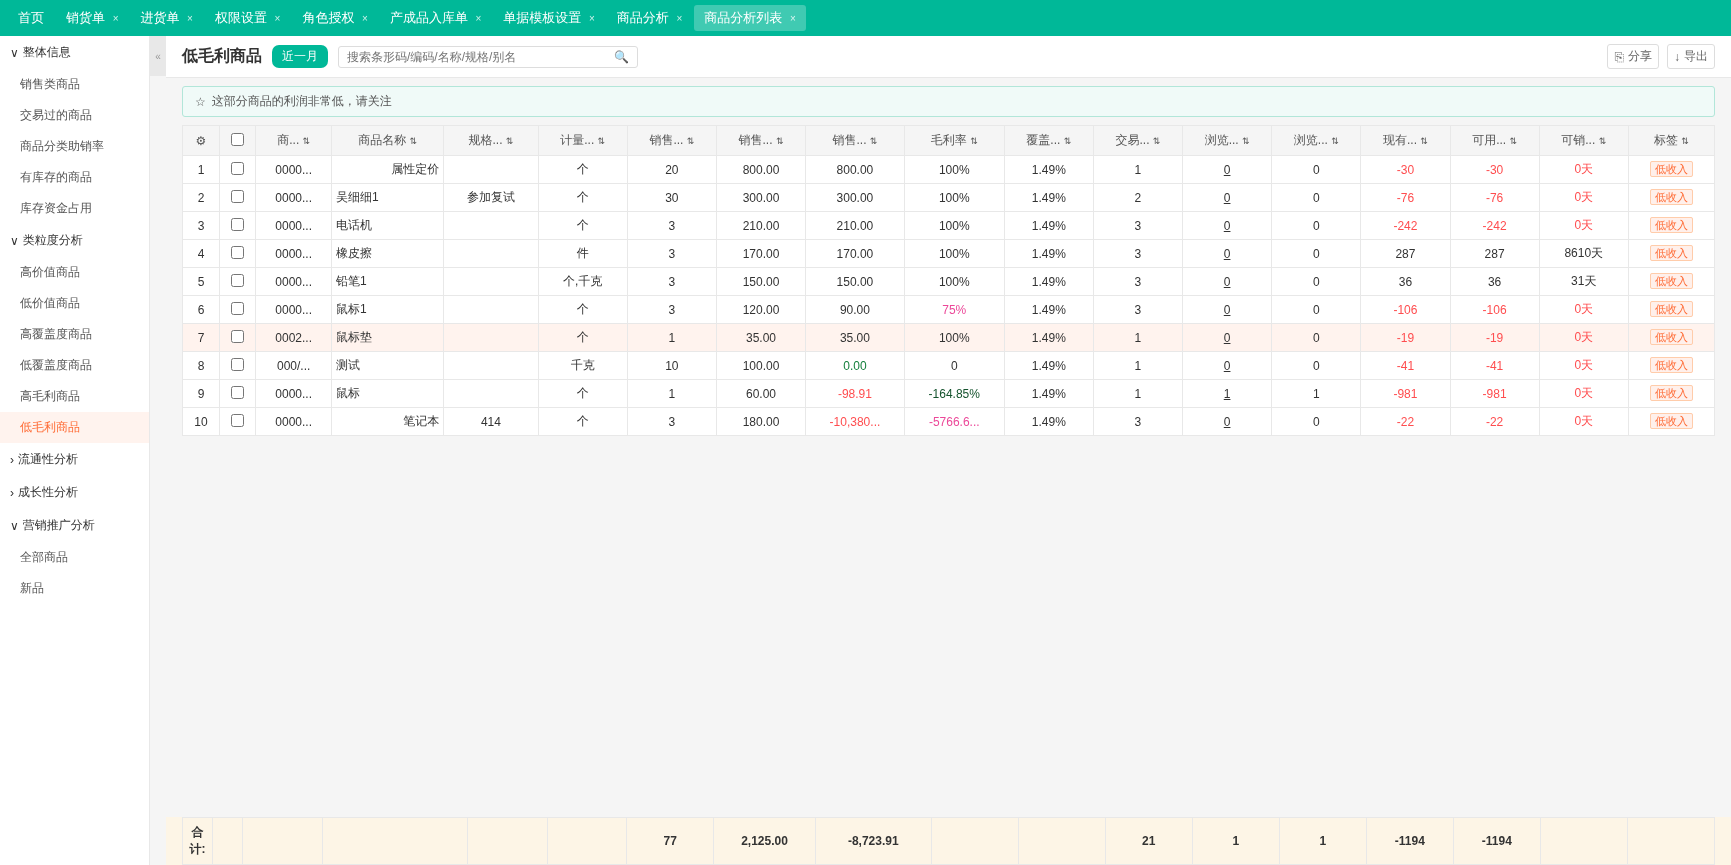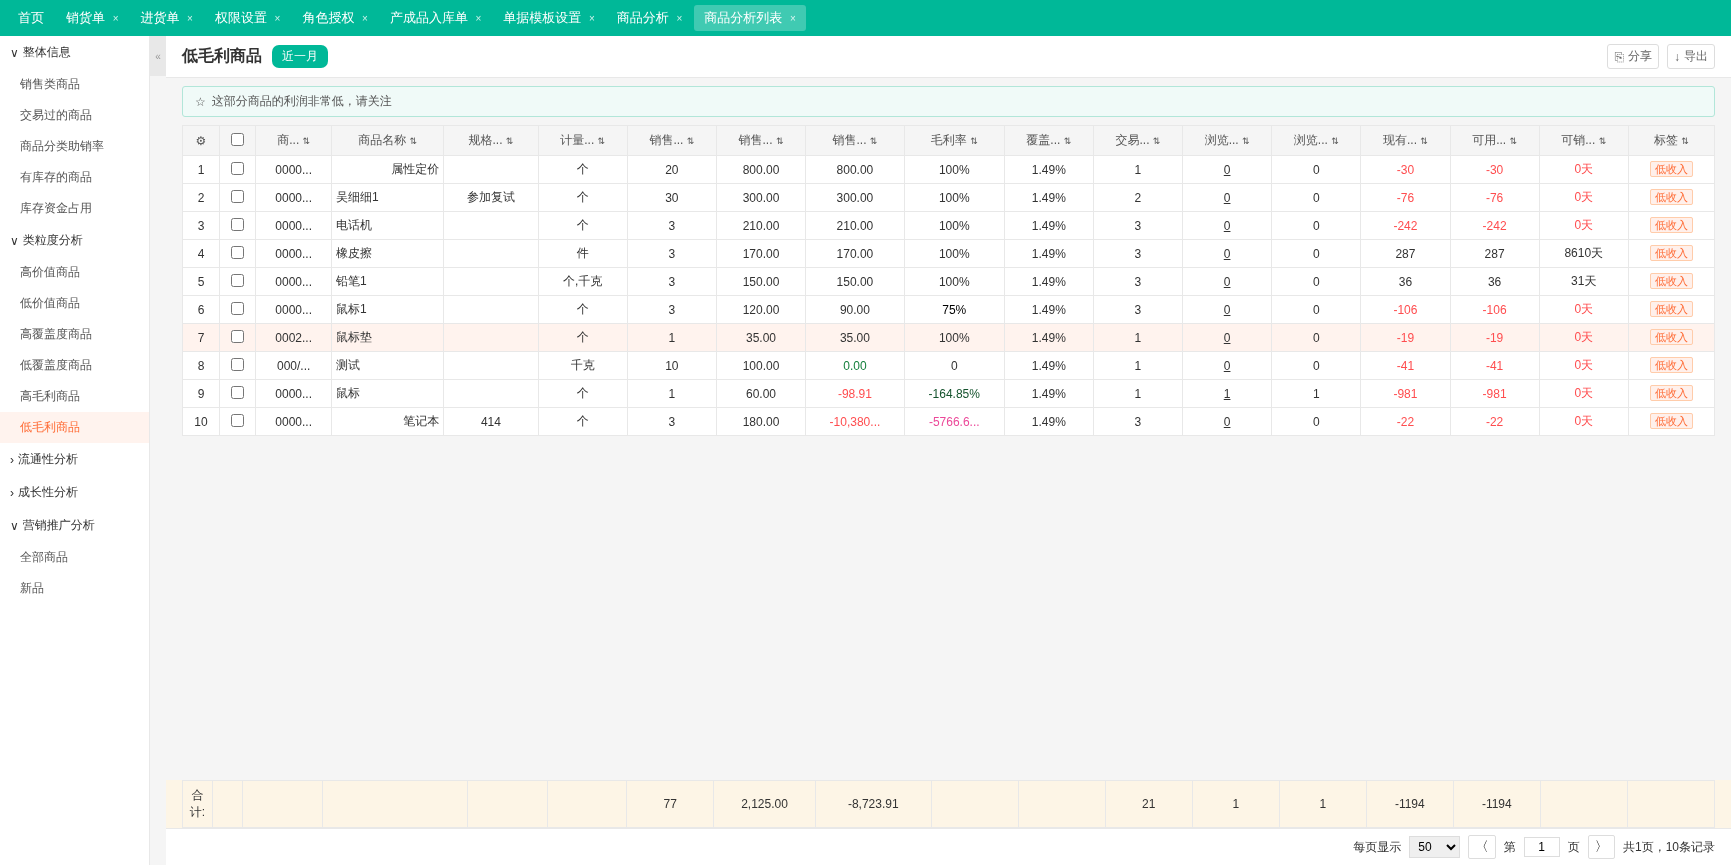--- a/index.html
+++ b/index.html
@@ -278,20 +278,24 @@
     <div class="sidebar-item">新品</div>
   </div>
 
   <button class="collapse-btn">«</button>
 
   <div class="content">
 
     <div class="page-header">
       <span class="page-title">低毛利商品</span>
       <button class="time-filter-btn">近一月</button>
+      <div class="search-box">
+        <input type="text" placeholder="搜索条形码/编码/名称/规格/别名" style="">
+        <span style="color:#00b898; cursor:pointer;">🔍</span>
+      </div>
       <div class="header-actions">
         <button class="header-btn">
           <span>⎘</span>
           <span>分享</span>
         </button>
         <button class="header-btn">
           <span>↓</span>
           <span>导出</span>
         </button>
       </div>
@@ -430,21 +434,21 @@
             <tr>
     <td>6</td>
     <td><input type="checkbox" style=""></td>
     <td>0000...</td>
     <td style="text-align:left;">鼠标1</td>
     <td></td>
     <td>个</td>
     <td>3</td>
     <td>120.00</td>
     <td style="color:#333">90.00</td>
-    <td style="color:#000000">75%</td>
+    <td style="color:#ec4899">75%</td>
     <td>1.49%</td>
     <td>3</td>
     <td><span class="underline-val">0</span></td>
     <td>0</td>
     <td style="color:#ff4d4f">-106</td>
     <td style="color:#ff4d4f">-106</td>
     <td style="color:#ff4d4f">0天</td>
     <td><span class="tag-low-income">低收入</span></td>
   </tr>
             <tr class="highlighted">
@@ -524,21 +528,21 @@
     <td>0</td>
     <td style="color:#ff4d4f">-22</td>
     <td style="color:#ff4d4f">-22</td>
     <td style="color:#ff4d4f">0天</td>
     <td><span class="tag-low-income">低收入</span></td>
   </tr>
           </tbody>
       </table>
     </div>
 
-    <div style="padding: 0 16px; background:#fdf5e6;">
+    <div style="padding: 0 16px; background:#fdf5e6;font-weight:bold;">
       <table class="total-table">
         <tbody>
             <tr>
           <td style="width:30px;">合计:</td>
           <td style="width:30px;"></td>
           <td style="min-width:55px;"></td>
           <td style="min-width:100px;"></td>
           <td style="min-width:55px;"></td>
           <td style="min-width:55px;"></td>
           <td style="min-width:60px;">77</td>
@@ -551,28 +555,14 @@
           <td style="min-width:60px;">1</td>
           <td style="min-width:60px;">-1194</td>
           <td style="min-width:60px;">-1194</td>
           <td style="min-width:60px;"></td>
           <td style="min-width:60px;"></td>
         </tr>
       </tbody>
         </table>
     </div>
 
-    <div class="pagination-bar">
-      <span>每页显示</span>
-      <select>
-        <option>50</option>
-        <option>100</option>
-        <option>200</option>
-      </select>
-      <button class="page-btn">〈</button>
-      <span>第</span>
-      <input class="page-input" type="text" value="1" style="">
-      <span>页</span>
-      <button class="page-btn">〉</button>
-      <span>共1页，10条记录</span>
-    </div>
   </div>
 </div>
 
 </body></html>

